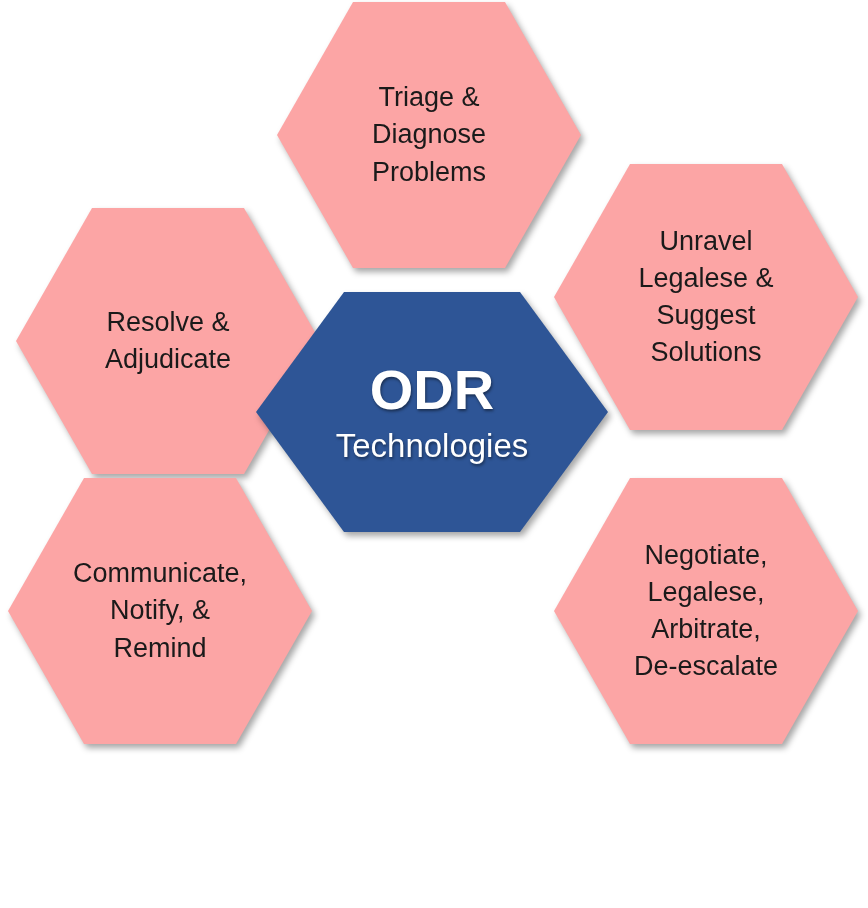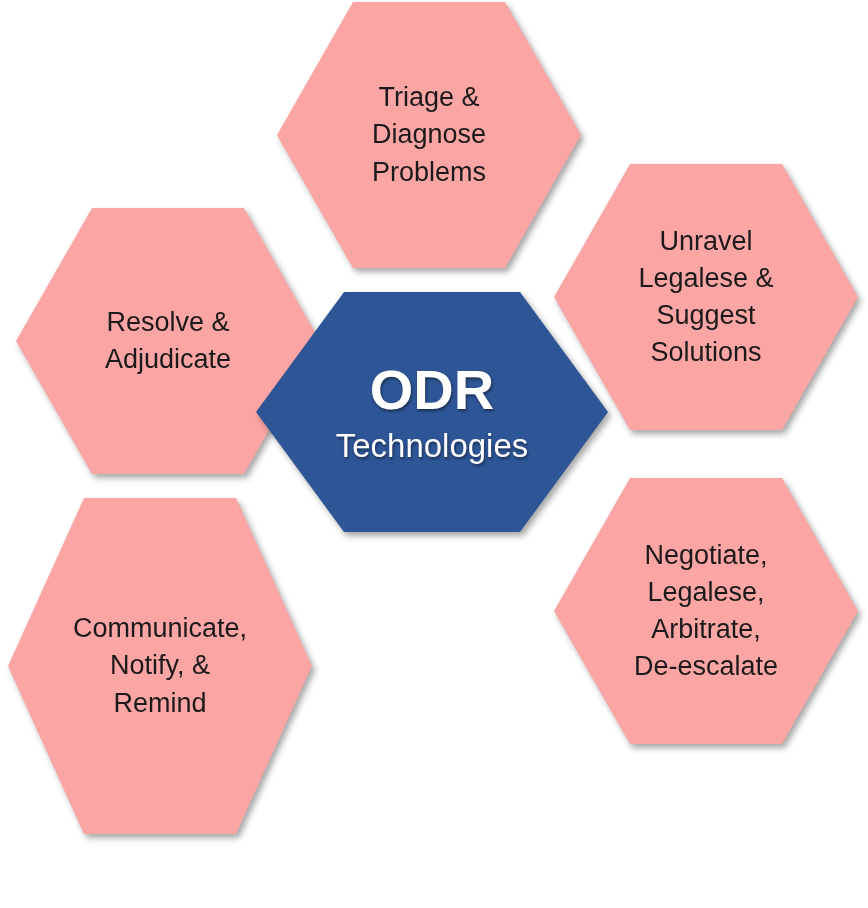--- a/index.html
+++ b/index.html
@@ -34,21 +34,21 @@
       white-space: pre-line;
       font-size: 27px;
       line-height: 1.38;
       color: #1a1a1a;
       padding: 0 10px;
     }
     .pos-top          { left: 277px; top: 2px;   width: 304px; height: 266px; }
     .pos-top-left     { left: 16px;   top: 164px; width: 304px; height: 266px; margin-top: 44px; }
     .pos-top-right    { left: 554px; top: 164px; width: 304px; height: 266px; }
     .pos-center       { left: 256px; top: 292px; width: 352px; height: 240px; }
-    .pos-bottom-left  { left: 8px;   top: 478px; width: 304px; height: 336px; margin-top: 20px; }
+    .pos-bottom-left  { left: 8px;   top: 478px; width: 304px; height: 266px; }
     .pos-bottom-right { left: 554px; top: 478px; width: 304px; height: 266px; }
     .pos-bottom       { left: 277px; top: 634px; width: 304px; height: 266px; }
     .center-text {
       color: #ffffff;
       text-shadow: 1px 2px 3px rgba(0, 0, 0, 0.45);
     }
     .odr-title {
       font-size: 56px;
       font-weight: bold;
       line-height: 1.1;

